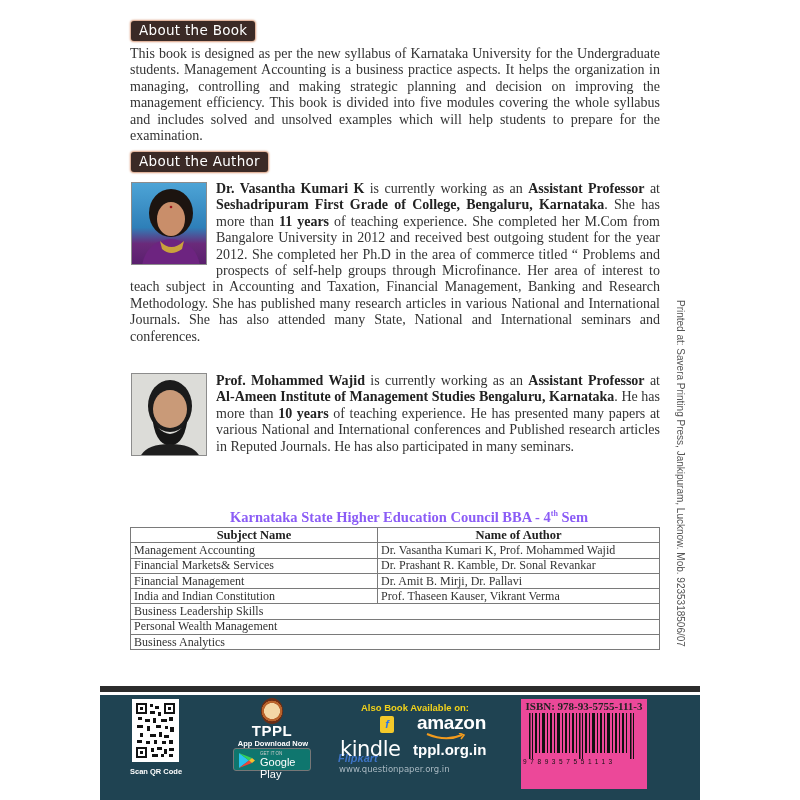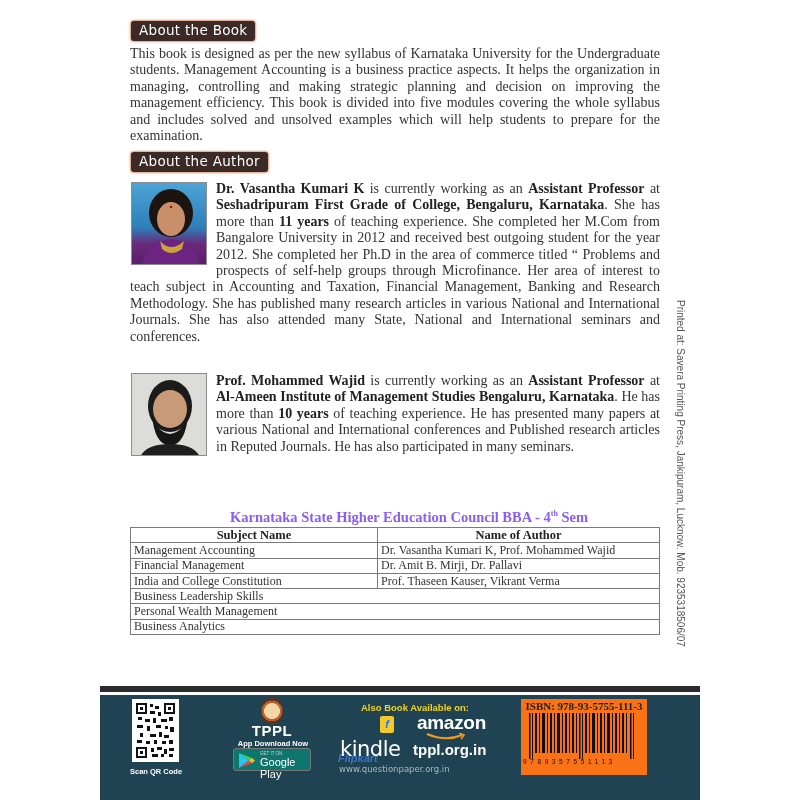--- a/index.html
+++ b/index.html
@@ -133,21 +133,21 @@
   .tppl-url {
     position: absolute; left: 413px; top: 741px; color: #fff;
     font-family: "Liberation Sans", sans-serif; font-weight: bold; font-size: 15px;
   }
   .qp-url {
     position: absolute; left: 339px; top: 764px; color: #a9b9c2;
     font-family: "DejaVu Sans", sans-serif; font-size: 8.5px;
   }
 
   .isbn-box {
-    position: absolute; left: 521px; top: 699px; width: 126px; height: 76px; background: #f97316;
+    position: absolute; left: 521px; top: 699px; width: 126px; height: 90px; background: #ec4899;
   }
   .isbn-text {
     position: absolute; left: 0; top: 1px; width: 126px; text-align: center;
     font-family: "Liberation Serif", serif; font-weight: bold; font-size: 11px; color: #222;
   }
   .barcode { position: absolute; left: 8px; top: 14px; }
   .isbn-digits {
     position: absolute; left: 2px; top: 59px; width: 122px;
     font-family: "Liberation Sans", sans-serif; font-size: 6.5px; color: #111; letter-spacing: 3.6px; white-space: nowrap;
   }
@@ -190,25 +190,29 @@
       <th>Subject Name</th>
       <th>Name of Author</th>
     </tr>
   </thead>
   <tbody id="subject-rows">
       <tr>
         <td class="c1">Management Accounting</td>
         <td>Dr. Vasantha Kumari K, Prof. Mohammed Wajid</td>
       </tr>
       <tr>
+        <td class="c1">Financial Markets&amp; Services</td>
+        <td>Dr. Prashant R. Kamble, Dr. Sonal Revankar</td>
+      </tr>
+      <tr>
         <td class="c1">Financial Management</td>
         <td>Dr. Amit B. Mirji, Dr. Pallavi</td>
       </tr>
       <tr>
-        <td class="c1">India and College Constitution</td>
+        <td class="c1">India and Indian Constitution</td>
         <td>Prof. Thaseen Kauser, Vikrant Verma</td>
       </tr>
       <tr>
         <td colspan="2">Business Leadership Skills</td>
       </tr>
       <tr>
         <td colspan="2">Personal Wealth Management</td>
       </tr>
       <tr>
         <td colspan="2">Business Analytics</td>

